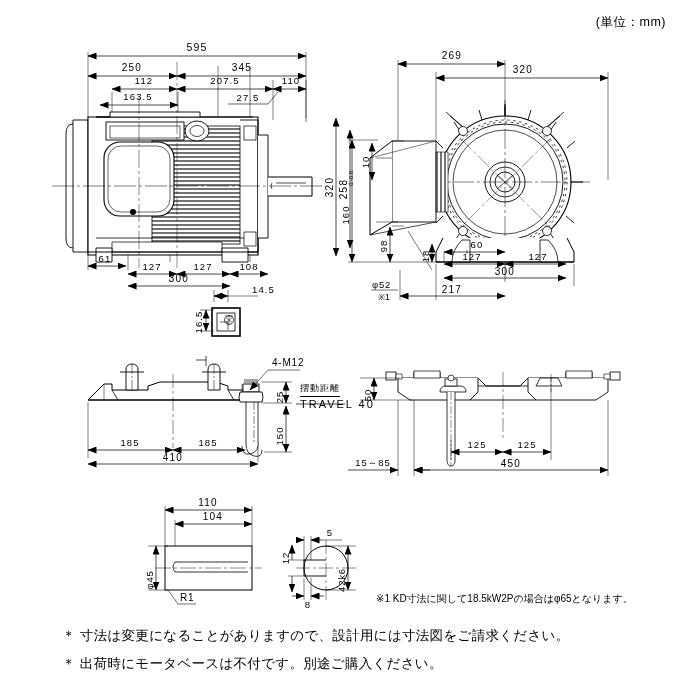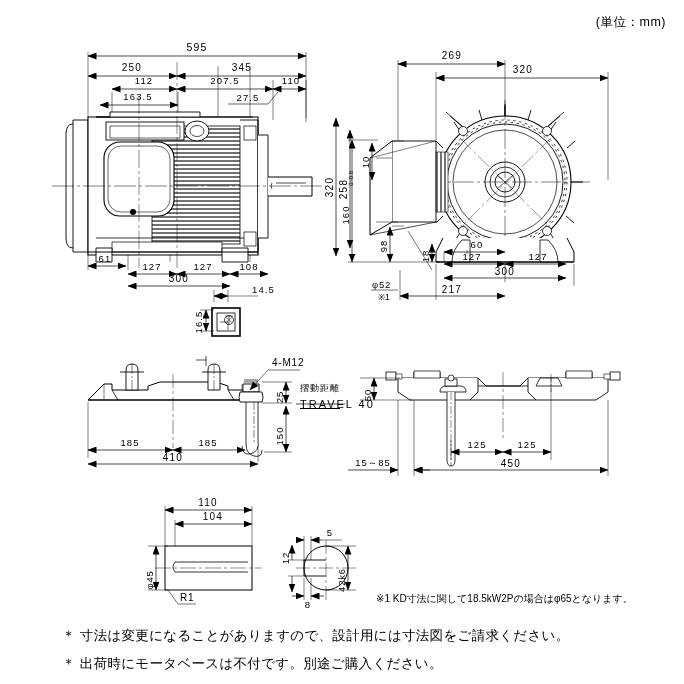--- a/index.html
+++ b/index.html
@@ -6,21 +6,21 @@
   body{width:684px;height:684px;position:relative;overflow:hidden;
        font-family:"Liberation Sans","DejaVu Sans",sans-serif;color:#000;}
   #stage{position:absolute;left:0;top:0;width:684px;height:684px;border-radius:32px;}
   svg{position:absolute;left:0;top:0;}
   .unit-note{position:absolute;right:18px;top:14px;font-size:12.5px;letter-spacing:.5px;}
   .foot{position:absolute;left:62px;font-size:13.5px;letter-spacing:.3px;white-space:nowrap;}
   .foot1{top:627px;}
   .foot2{top:655px;}
   .kdnote{position:absolute;left:376px;top:592px;font-size:10px;white-space:nowrap;}
   .travel-jp{position:absolute;left:300px;top:382px;font-size:9px;
-             border-bottom:1px solid #000;padding-bottom:13px;letter-spacing:1px;}
+             border-bottom:1px solid #000;padding-bottom:1px;letter-spacing:1px;}
   .travel-en{position:absolute;left:300px;top:398px;font-size:11px;letter-spacing:2px;}
 </style>
 </head>
 <body>
 
 <div id="stage">
 
   <div class="unit-note">(単位：mm)</div>
 
   <svg width="684" height="684" viewBox="0 0 684 684">

